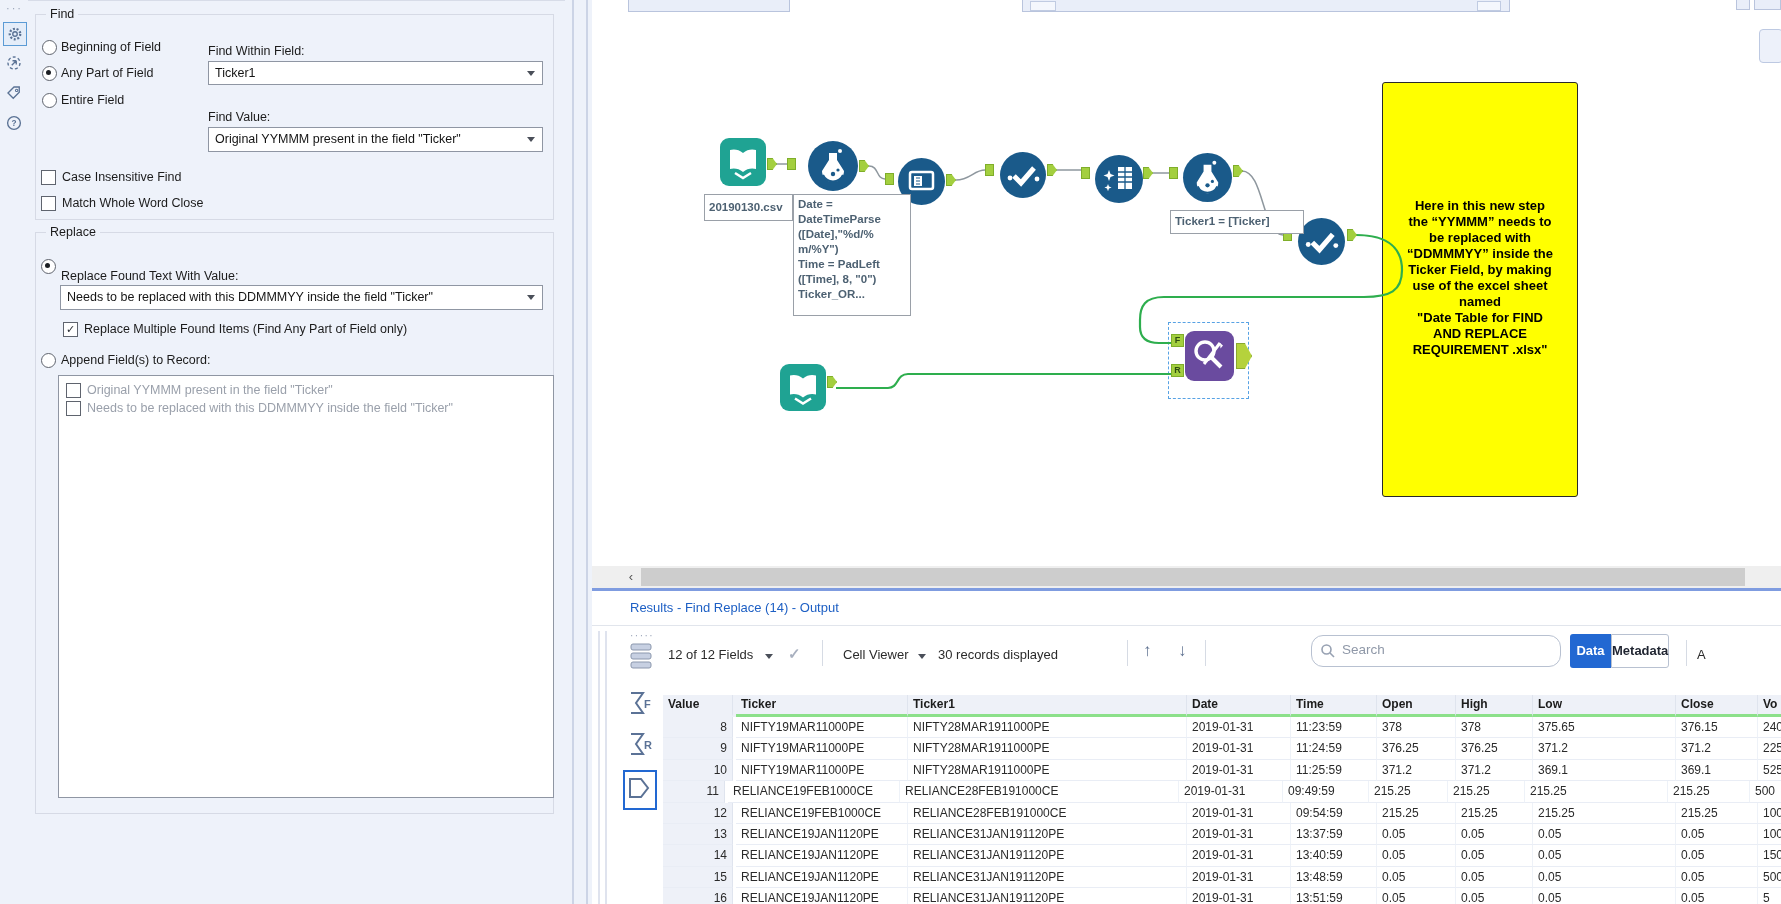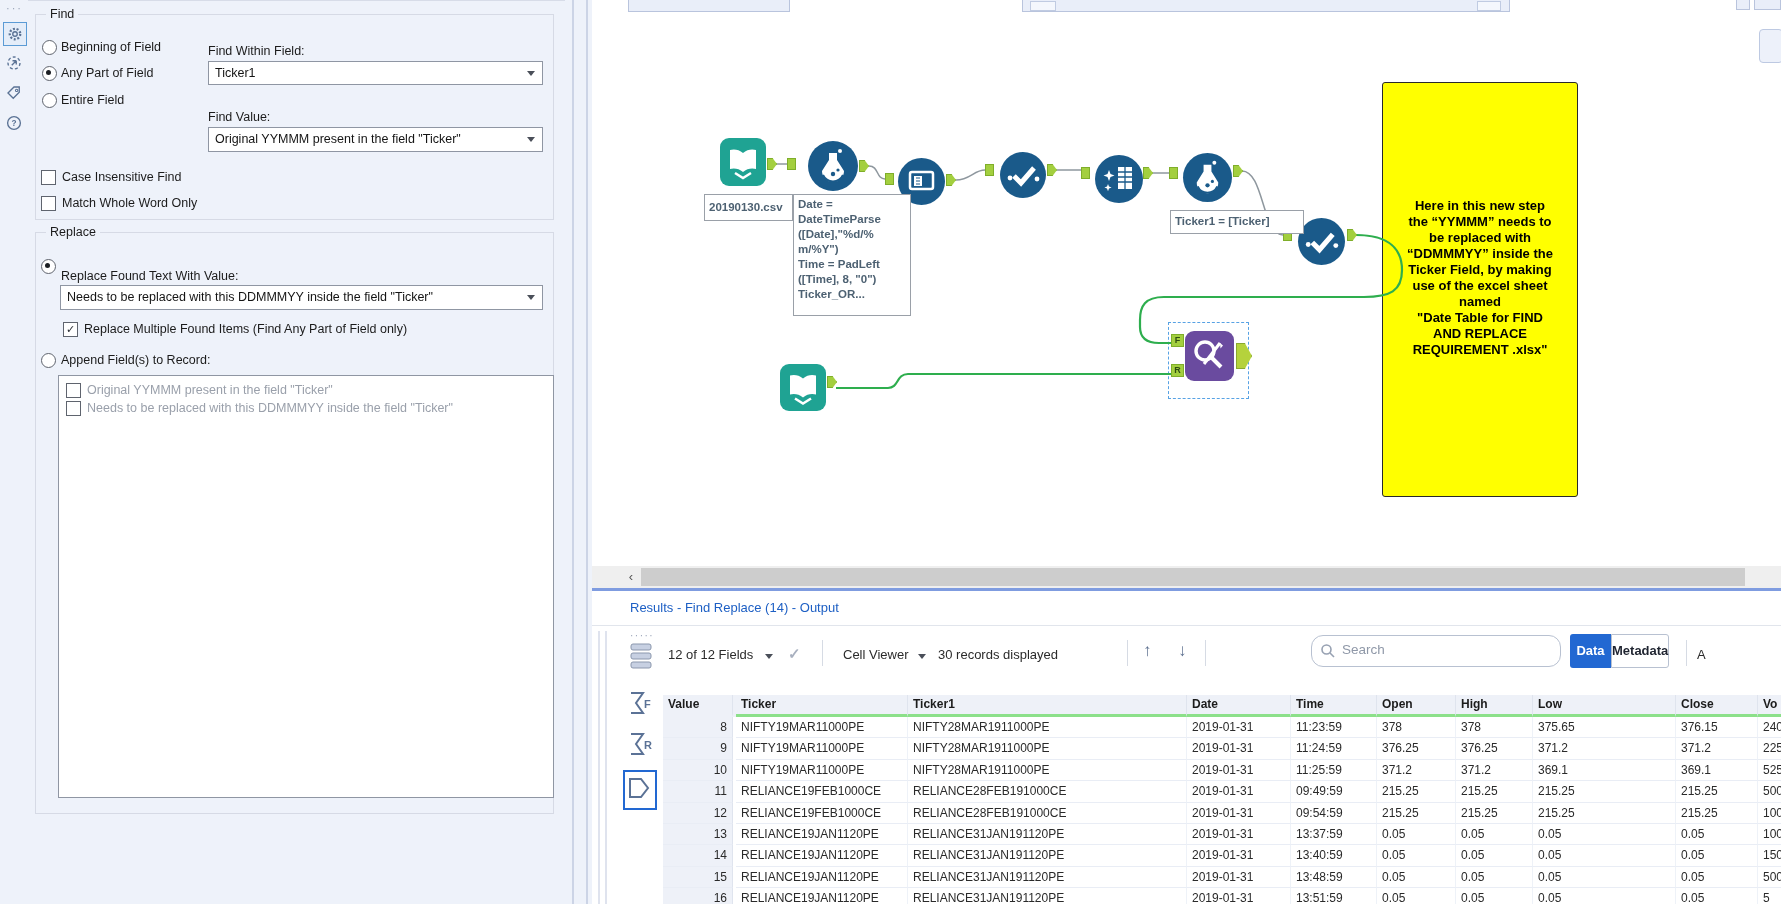--- a/index.html
+++ b/index.html
@@ -130,21 +130,21 @@
     <span class="lbl" style="left:33px;top:92px;">Entire Field</span>
 
     <span class="lbl" style="left:180px;top:43px;text-align:right;">Find Within Field:</span>
     <div class="combo" style="left:180px;top:60px;width:335px;height:24px;"><span>Ticker1</span></div>
     <span class="lbl" style="left:180px;top:109px;">Find Value:</span>
     <div class="combo" style="left:180px;top:126px;width:335px;height:25px;"><span>Original YYMMM present in the field "Ticker"</span></div>
 
     <span class="cb" style="left:13px;top:169px;"></span>
     <span class="lbl" style="left:34px;top:169px;">Case Insensitive Find</span>
     <span class="cb" style="left:13px;top:195px;"></span>
-    <span class="lbl" style="left:34px;top:195px;">Match Whole Word Only</span>
+    <span class="lbl" style="left:34px;top:195px;">Match Whole Word Close</span>
 
     <div class="group" style="left:7px;top:231px;width:517px;height:580px;">
       <span class="legend">Replace</span>
     </div>
     <span class="radio sel" style="left:13px;top:258px;"></span>
     <span class="lbl" style="left:33px;top:268px;">Replace Found Text With Value:</span>
     <div class="combo" style="left:32px;top:284px;width:483px;height:25px;"><span>Needs to be replaced with this DDMMMYY inside the field "Ticker"</span></div>
     <span class="cb" style="left:35px;top:321px;">✓</span>
     <span class="lbl" style="left:56px;top:321px;">Replace Multiple Found Items (Find Any Part of Field only)</span>
     <span class="radio" style="left:13px;top:352px;"></span>
@@ -412,21 +412,21 @@
             <div class="td" style="width: 279px;">NIFTY28MAR1911000PE</div>
             <div class="td" style="width: 104px;">2019-01-31</div>
             <div class="td" style="width: 86px;">11:25:59</div>
             <div class="td" style="width: 79px;">371.2</div>
             <div class="td" style="width: 77px;">371.2</div>
             <div class="td" style="width: 143px;">369.1</div>
             <div class="td" style="width: 82px;">369.1</div>
             <div class="td" style="width: 60px;">525</div>
           </div>
           <div class="tr">
-            <div class="td td-record" style="width: 70px;">11</div>
+            <div class="td td-record" style="width: 62px;">11</div>
             <div class="td" style="width: 172px;">RELIANCE19FEB1000CE</div>
             <div class="td" style="width: 279px;">RELIANCE28FEB191000CE</div>
             <div class="td" style="width: 104px;">2019-01-31</div>
             <div class="td" style="width: 86px;">09:49:59</div>
             <div class="td" style="width: 79px;">215.25</div>
             <div class="td" style="width: 77px;">215.25</div>
             <div class="td" style="width: 143px;">215.25</div>
             <div class="td" style="width: 82px;">215.25</div>
             <div class="td" style="width: 60px;">500</div>
           </div>

